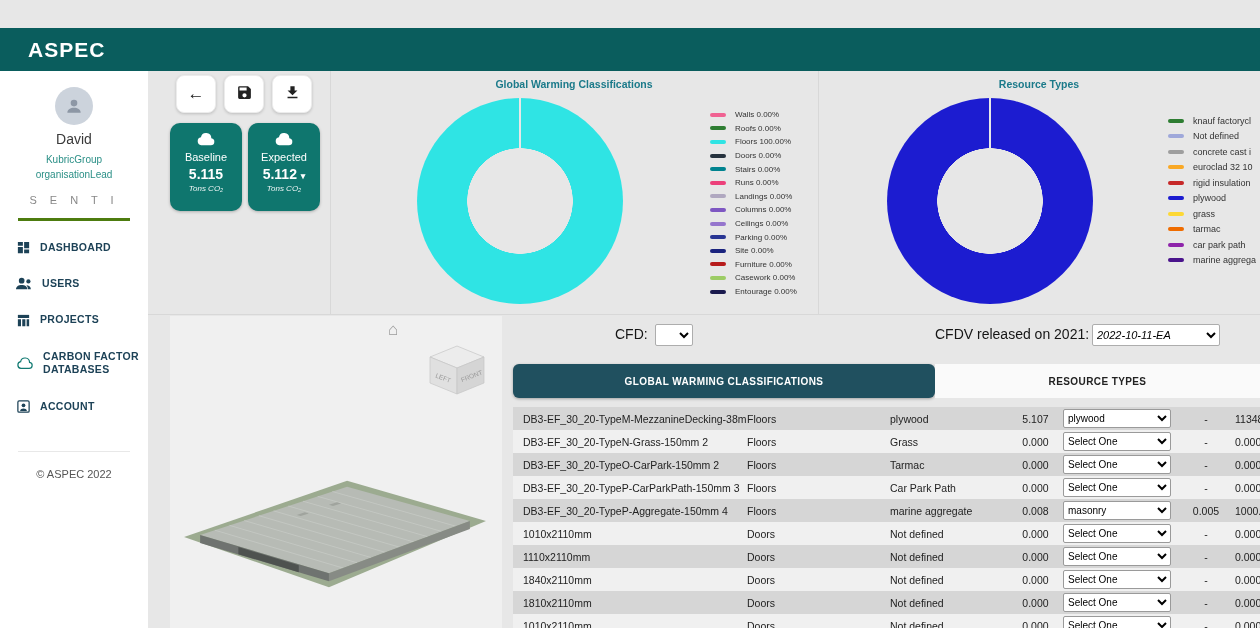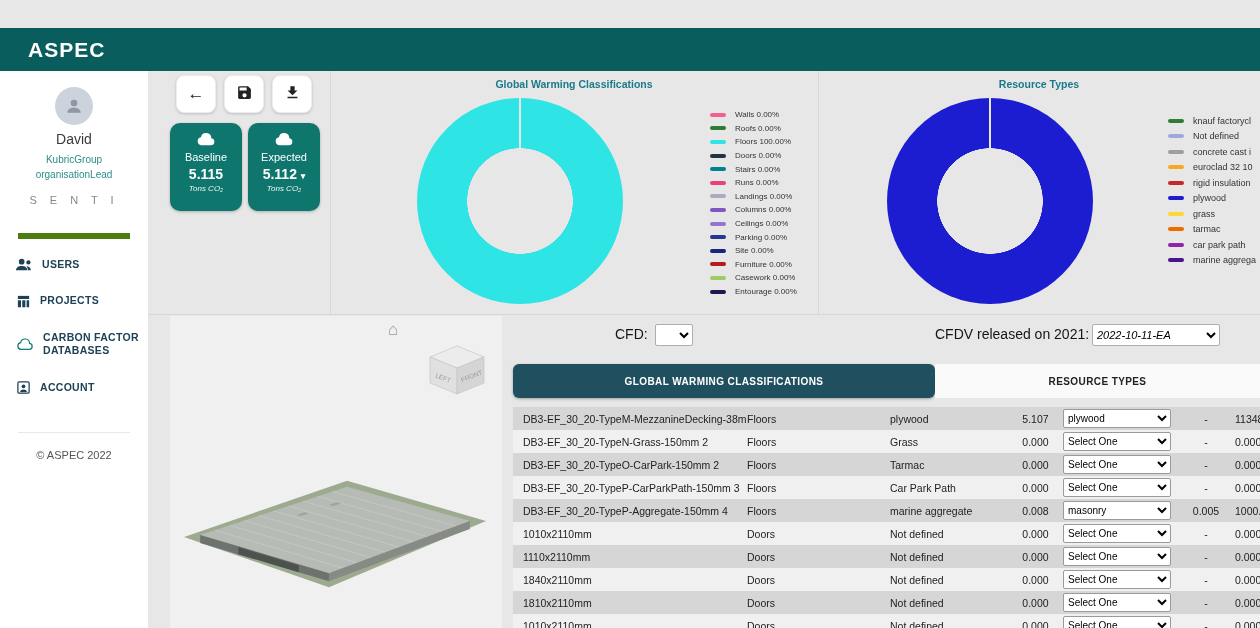--- a/index.html
+++ b/index.html
@@ -10,22 +10,22 @@
   .topbar{position:absolute;left:0;top:0;right:0;height:43px;background:#0a5d5d;
     display:flex;align-items:center;padding-left:28px;box-sizing:border-box;}
   .logo{color:#fff;font-size:21px;font-weight:bold;letter-spacing:1px;}
 
   
   .sidebar{position:absolute;left:0;top:43px;width:148px;bottom:0;background:#fff;text-align:center;z-index:3;}
   .avatar{width:38px;height:38px;border-radius:50%;background:#ccd3dc;margin:16px auto 6px;
     display:flex;align-items:center;justify-content:center;}
   .user-name{font-size:14px;color:#3a3a3a;margin-bottom:5px;}
   .user-org,.user-role{font-size:10px;color:#2a8f86;line-height:1.5;}
-  .brand{margin:12px auto 0;font-size:11px;letter-spacing:5px;color:#888;padding-bottom:27px;
-    border-bottom:6px solid #4d7c0f;width:112px;}
+  .brand{margin:12px auto 0;font-size:11px;letter-spacing:5px;color:#888;padding-bottom:12px;
+    border-bottom:3px solid #4d7c0f;width:112px;}
   .menu{margin-top:8px;text-align:left;}
   .menu-item{display:flex;align-items:center;gap:9px;padding:11px 8px 11px 16px;
     font-size:10.5px;font-weight:bold;color:#1d4257;letter-spacing:.3px;cursor:pointer;line-height:1.3;}
   .menu-item .mi{flex:0 0 auto;display:flex;align-items:center;}
   .copyright{margin:26px auto 0;font-size:11px;color:#555;padding-top:16px;border-top:1px solid #e8e8e8;width:112px;}
 
   
   .vdiv{position:absolute;top:43px;width:1px;height:243px;background:#d8d8d8;}
   .hdiv{position:absolute;left:148px;right:0;top:286px;height:1px;background:#d8d8d8;}
 
@@ -101,20 +101,28 @@
           <circle cx="12" cy="8.5" r="4"></circle>
           <path d="M4 20c0-4.2 3.8-6 8-6s8 1.8 8 6z"></path>
         </svg>
     </div>
     <div class="user-name">David</div>
     <div class="user-org">KubricGroup</div>
     <div class="user-role">organisationLead</div>
     <div class="brand">S E N T I</div>
 
     <div class="menu">
+      <div class="menu-item">
+        <span class="mi">
+          <svg width="15" height="15" viewBox="0 0 24 24" fill="#1d4257">
+              <path d="M3 3h8v6H3zM13 3h8v10h-8zM3 11h8v10H3zM13 15h8v6h-8z"></path>
+            </svg>
+        </span>
+        <span>DASHBOARD</span>
+      </div>
       <div class="menu-item">
         <span class="mi">
           <svg width="17" height="13" viewBox="0 0 24 18" fill="#1d4257">
               <circle cx="8" cy="5" r="4"></circle>
               <path d="M0 17c0-4 3.6-6 8-6s8 2 8 6z"></path>
               <circle cx="17.5" cy="6" r="3"></circle>
               <path d="M14.6 11.6c3.3.3 6.4 1.8 6.4 5.4h-4.2c0-2.2-.8-4-2.2-5.4z"></path>
             </svg>
         </span>
         <span>USERS</span>

